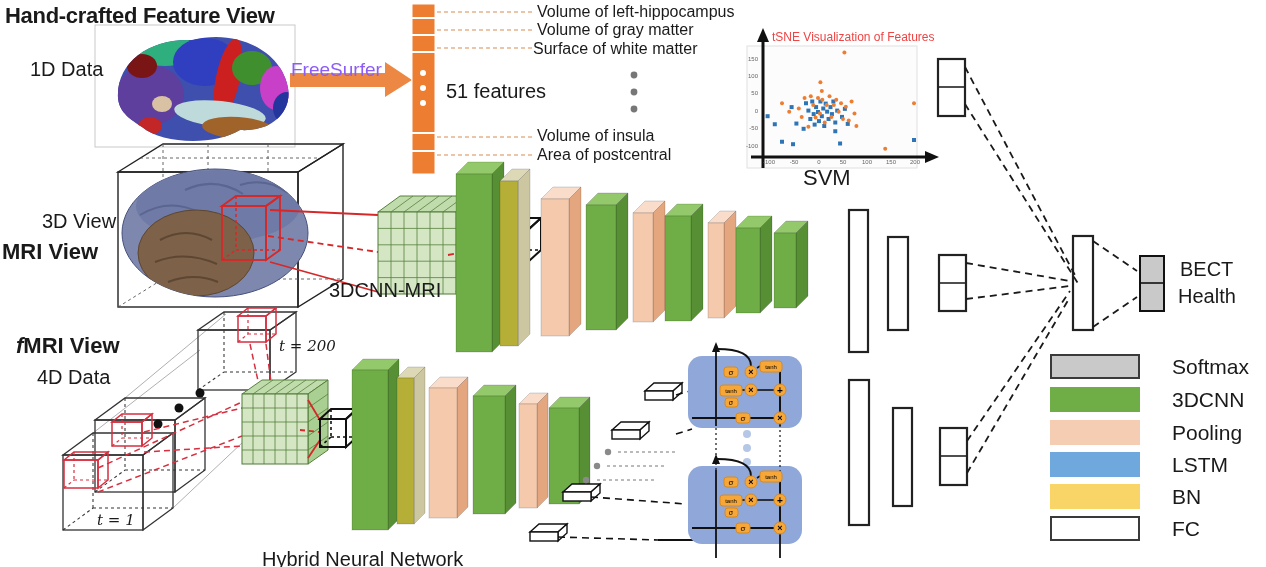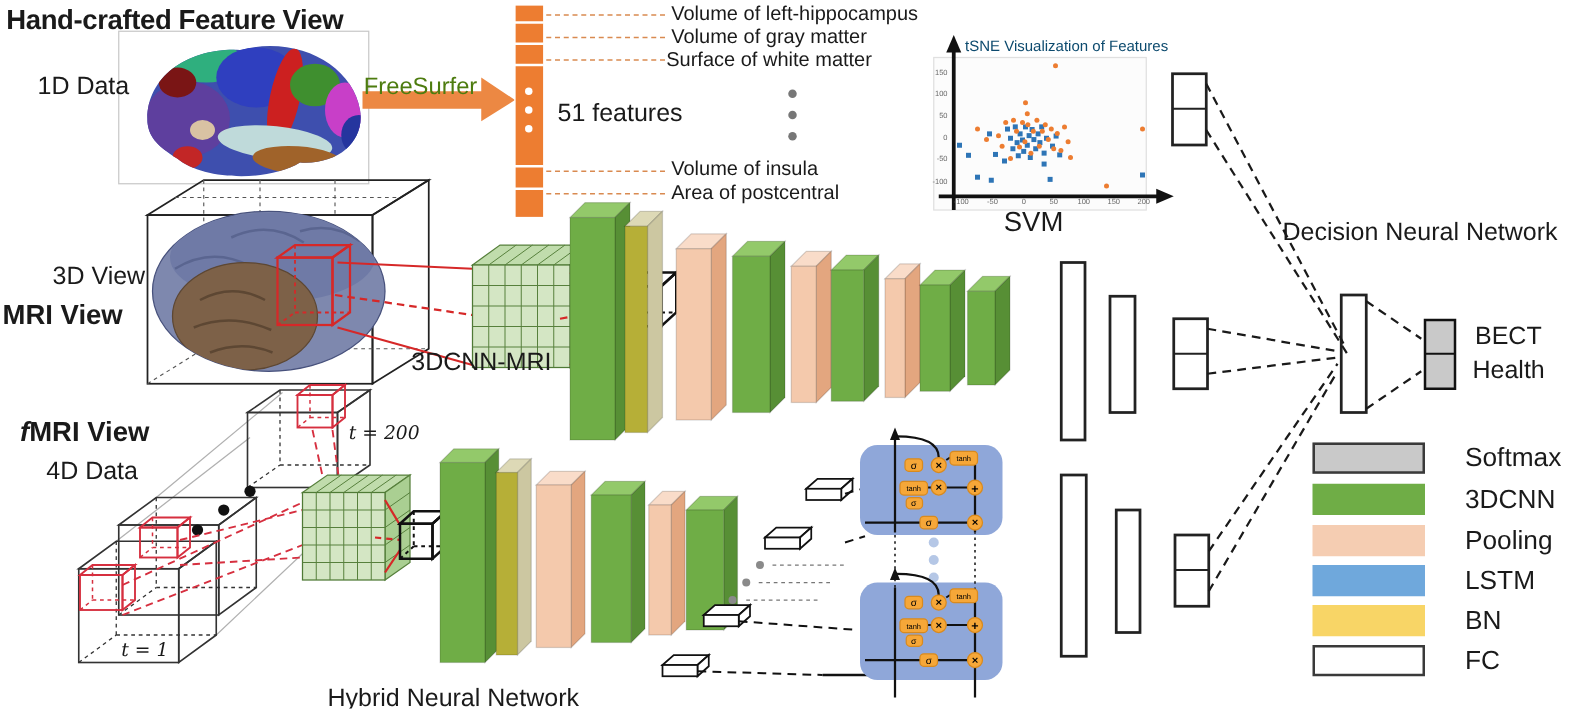--- a/index.html
+++ b/index.html
@@ -9,22 +9,22 @@
   .lbl{position:absolute;white-space:nowrap;line-height:1.1;}
   .b{font-weight:bold;}
   .feat{font-size:16px;text-align:center;}
   .small-math{font-family:"DejaVu Serif",serif;font-style:italic;font-size:15px;}
   .fmri-label::first-letter{font-style:italic;}
   .tick{position:absolute;font-size:6px;color:#666;width:22px;text-align:center;}
   .ytick{text-align:right;}
   .legend-sw{position:absolute;width:90px;height:25px;}
   .sw-border{border:2px solid #3a3a3a;box-sizing:border-box;}
   .legend-lb{position:absolute;font-size:21px;line-height:25px;margin-left:20px;}
-  .orange{color:#4d7c0f;}
-  .gray{color:#0c4a6e;}
+  .orange{color:#8b5cf6;}
+  .gray{color:#ef4444;}
 </style>
 </head>
 <body>
 
 <div class="stage">
 
 <svg width="1266" height="567" viewBox="0 0 1266 567">
 
   <rect x="95" y="25" width="200" height="122" fill="none" stroke="#c9c9c9"></rect>
   <g>
@@ -551,21 +551,20 @@
 <div class="lbl" style="left:42px;top:210px;font-size:20px">3D View</div>
 <div class="lbl b" style="left:2px;top:240px;font-size:22px">MRI View</div>
 <div class="lbl" style="left:329px;top:279px;font-size:20px">3DCNN-MRI</div>
 
 <div class="lbl b fmri-label" style="left:16px;top:334px;font-size:22px">fMRI View</div>
 <div class="lbl" style="left:37px;top:366px;font-size:20px">4D Data</div>
 <div class="lbl small-math" style="left:97px;top:512px">t = 1</div>
 <div class="lbl small-math" style="left:279px;top:338px">t = 200</div>
 <div class="lbl" style="left:262px;top:548px;font-size:20px">Hybrid Neural Network</div>
 
-<div class="lbl" style="left:1026px;top:175px;font-size:20px">Decision Neural Network</div>
 <div class="lbl" style="left:1180px;top:258px;font-size:20px">BECT</div>
 <div class="lbl" style="left:1178px;top:285px;font-size:20px">Health</div>
 
 <div class="legend-sw sw-border" style="left: 1050px; top: 354px; background-color: rgb(201, 201, 201);"></div>
 <div class="legend-sw" style="left: 1050px; top: 387px; background-color: rgb(111, 173, 70);"></div>
 <div class="legend-sw" style="left: 1050px; top: 420px; background-color: rgb(245, 205, 178);"></div>
 <div class="legend-sw" style="left: 1050px; top: 452px; background-color: rgb(111, 168, 220);"></div>
 <div class="legend-sw" style="left: 1050px; top: 484px; background-color: rgb(248, 213, 102);"></div>
 <div class="legend-sw sw-border" style="left: 1050px; top: 516px; background-color: rgb(255, 255, 255);"></div>
 <div class="legend-lb" style="left:1152px;top:354px">Softmax</div>

